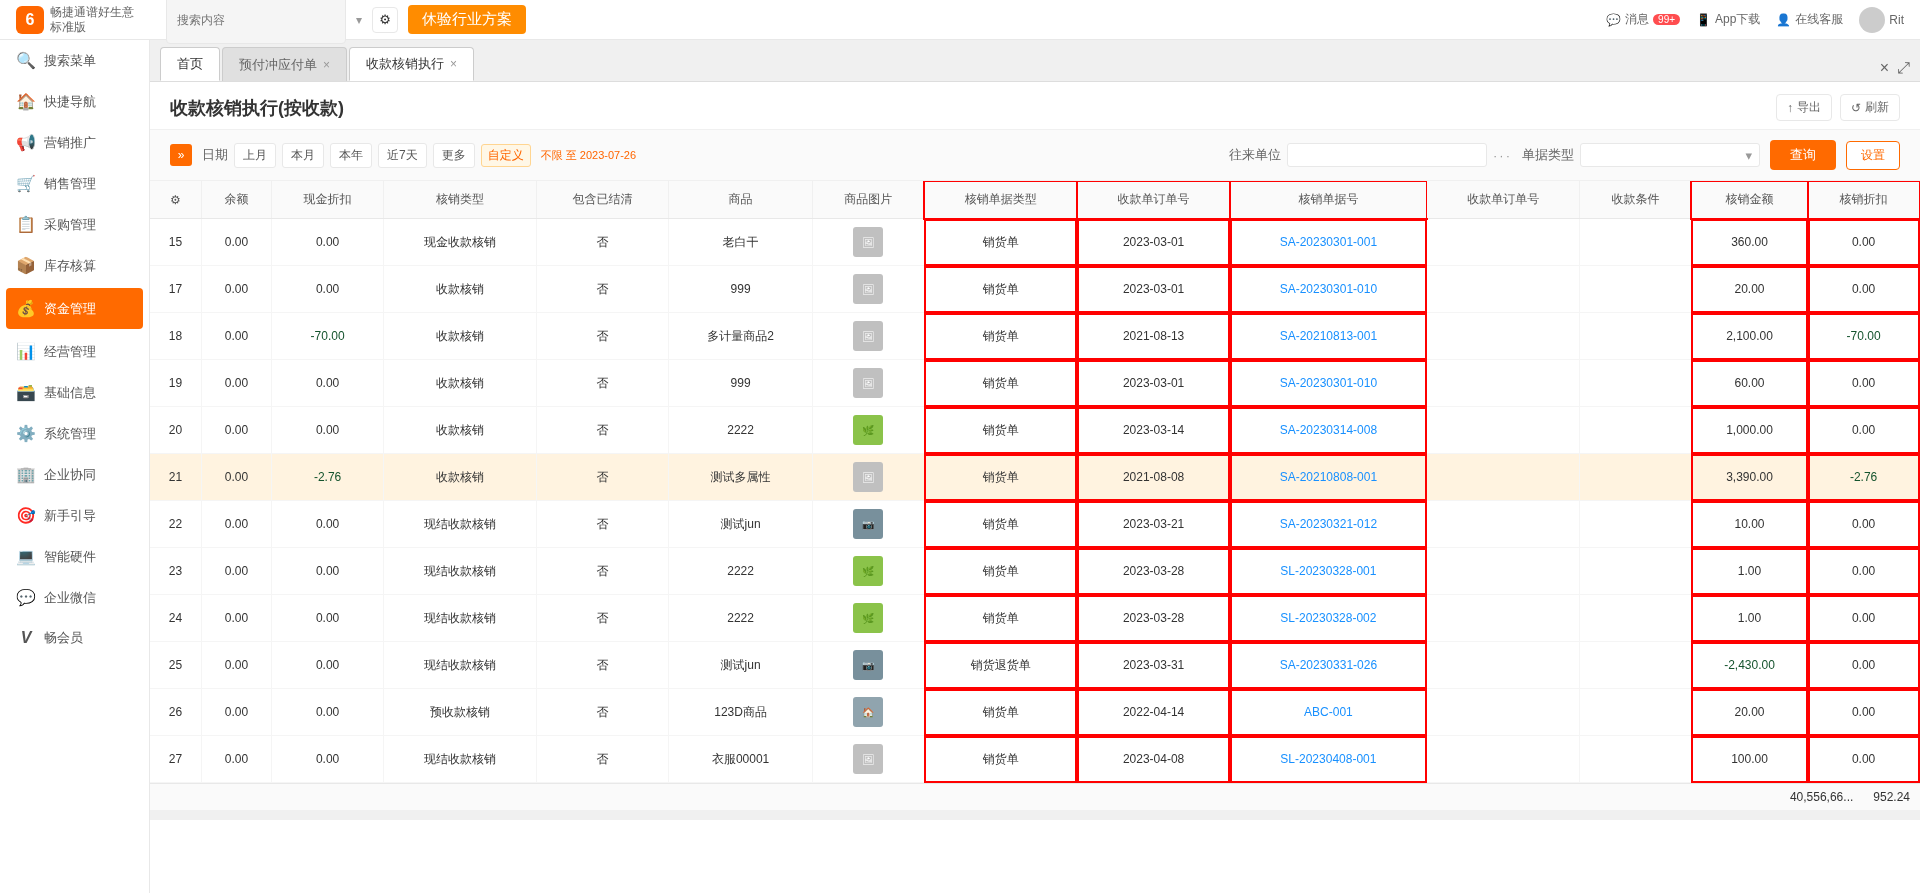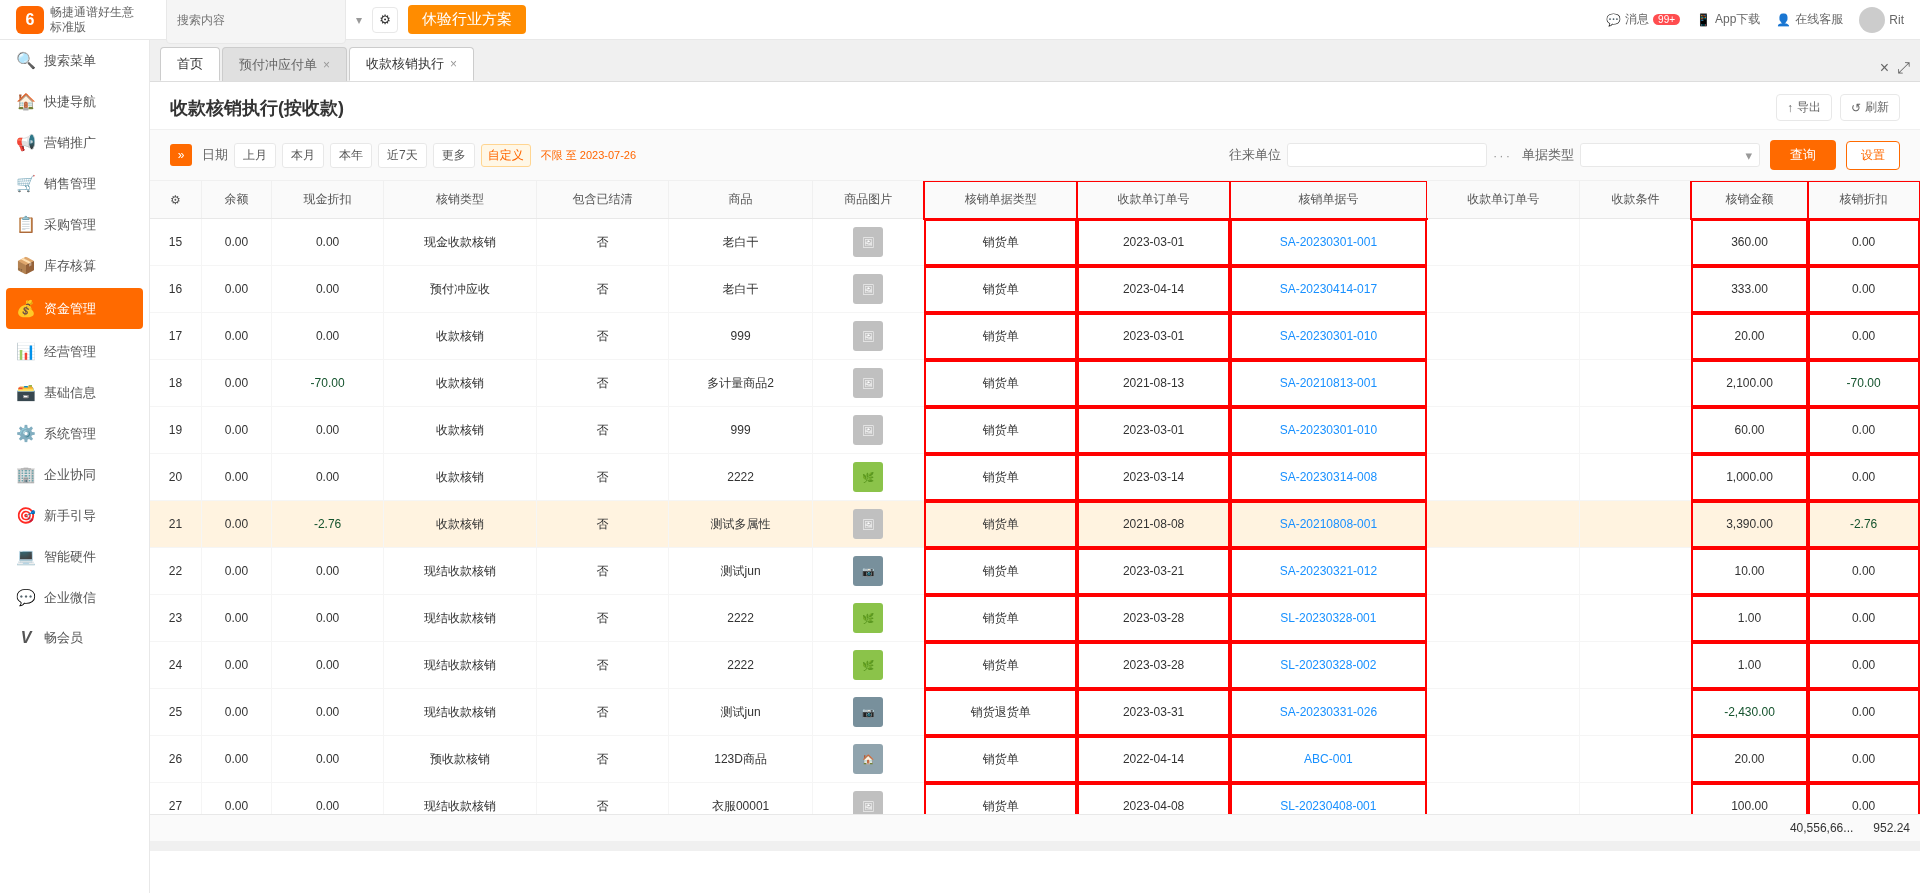--- a/index.html
+++ b/index.html
@@ -283,36 +283,20 @@
       <td><div style="width:30px;height:30px;background:#c0c0c0;border-radius:3px;display:inline-flex;align-items:center;justify-content:center;color:#fff;font-size:10px;">🖼</div></td>
       <td style="outline:2.5px solid #ff0000;outline-offset:-2px;">销货单</td>
       <td style="outline:2.5px solid #ff0000;outline-offset:-2px;">2023-03-01</td>
       <td style="outline:2.5px solid #ff0000;outline-offset:-2px;"><a class="link-text">SA-20230301-001</a></td>
       <td></td>
       <td></td>
       <td style="outline:2.5px solid #ff0000;outline-offset:-2px;" class="">360.00</td>
       <td style="outline:2.5px solid #ff0000;outline-offset:-2px;" class="">0.00</td>
     </tr>
             <tr>
-      <td>16</td>
-      <td>0.00</td>
-      <td class="">0.00</td>
-      <td>预付冲应收</td>
-      <td>否</td>
-      <td>老白干</td>
-      <td><div style="width:30px;height:30px;background:#c0c0c0;border-radius:3px;display:inline-flex;align-items:center;justify-content:center;color:#fff;font-size:10px;">🖼</div></td>
-      <td style="outline:2.5px solid #ff0000;outline-offset:-2px;">销货单</td>
-      <td style="outline:2.5px solid #ff0000;outline-offset:-2px;">2023-04-14</td>
-      <td style="outline:2.5px solid #ff0000;outline-offset:-2px;"><a class="link-text">SA-20230414-017</a></td>
-      <td></td>
-      <td></td>
-      <td style="outline:2.5px solid #ff0000;outline-offset:-2px;" class="">333.00</td>
-      <td style="outline:2.5px solid #ff0000;outline-offset:-2px;" class="">0.00</td>
-    </tr>
-            <tr>
       <td>17</td>
       <td>0.00</td>
       <td class="">0.00</td>
       <td>收款核销</td>
       <td>否</td>
       <td>999</td>
       <td><div style="width:30px;height:30px;background:#c0c0c0;border-radius:3px;display:inline-flex;align-items:center;justify-content:center;color:#fff;font-size:10px;">🖼</div></td>
       <td style="outline:2.5px solid #ff0000;outline-offset:-2px;">销货单</td>
       <td style="outline:2.5px solid #ff0000;outline-offset:-2px;">2023-03-01</td>
       <td style="outline:2.5px solid #ff0000;outline-offset:-2px;"><a class="link-text">SA-20230301-010</a></td>

